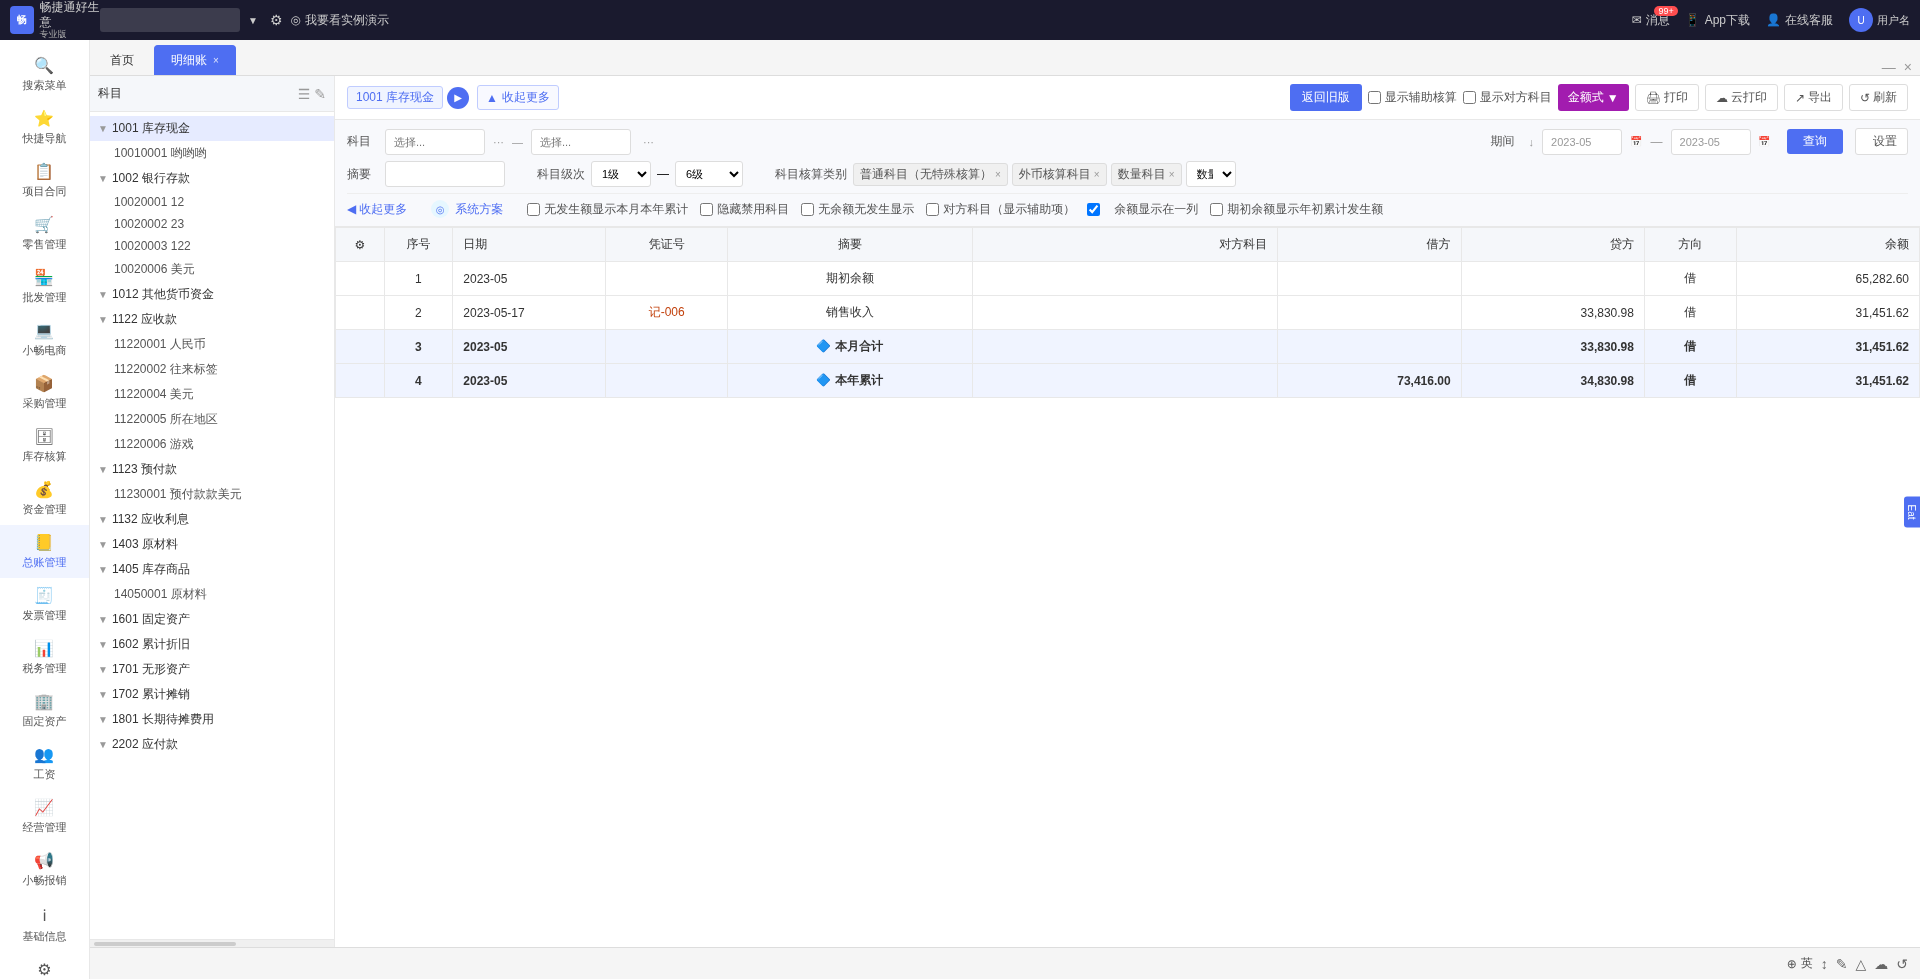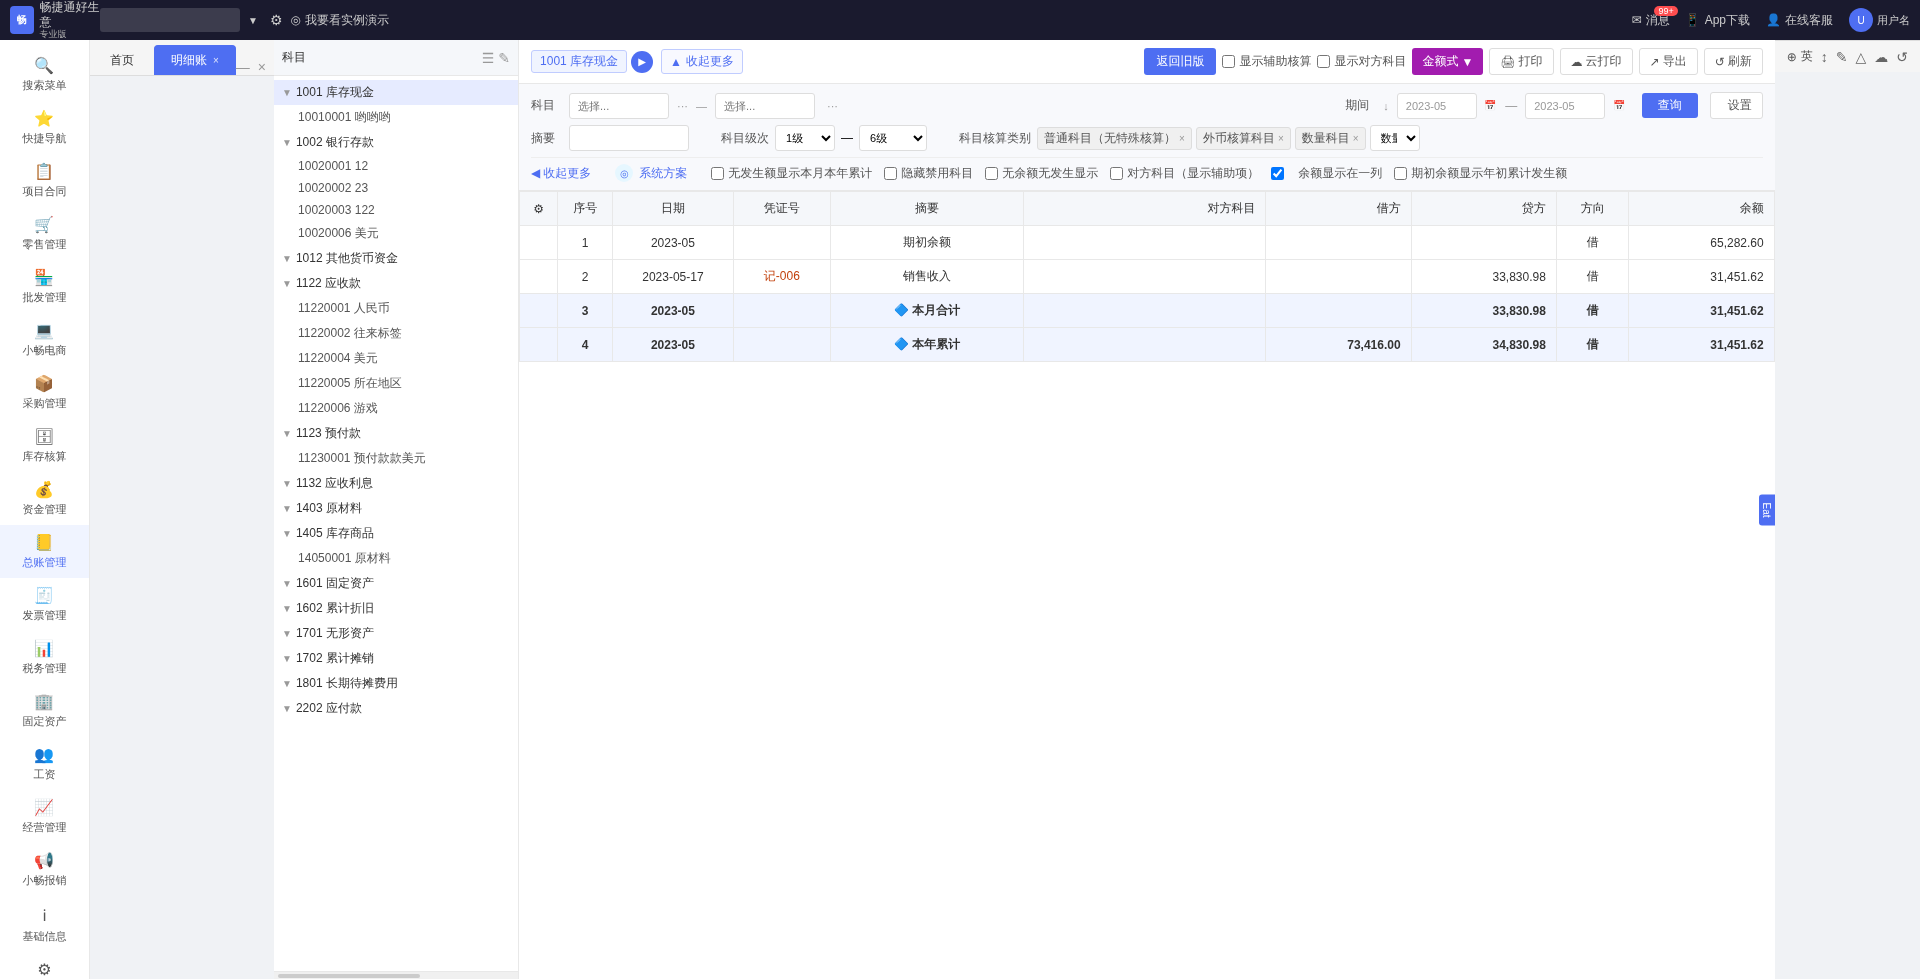--- a/index.html
+++ b/index.html
@@ -24,21 +24,21 @@
     .main-layout { display: flex; flex: 1; overflow: hidden; }
 
     
     .sidebar { width: 90px; background: #fff; border-right: 1px solid #e8e8e8; display: flex; flex-direction: column; align-items: center; padding-top: 8px; flex-shrink: 0; }
     .sidebar-item { width: 100%; display: flex; flex-direction: column; align-items: center; padding: 8px 4px; cursor: pointer; color: #555; gap: 3px; }
     .sidebar-item.active { color: #4e6ef2; background: #f0f4ff; }
     .sidebar-item-icon { font-size: 16px; }
     .sidebar-item-label { font-size: 11px; text-align: center; }
 
     
-    .content-area { flex: 1; display: flex; flex-direction: row; overflow: hidden; }
+    .content-area { flex: 1; display: flex; flex-direction: column; overflow: hidden; }
 
     
     .tabbar { height: 36px; background: #f5f5f5; border-bottom: 1px solid #ddd; display: flex; align-items: flex-end; padding-left: 0; flex-shrink: 0; }
     .tab { height: 30px; padding: 0 16px; display: flex; align-items: center; gap: 6px; cursor: pointer; border: 1px solid #ddd; border-bottom: none; background: #fff; border-radius: 4px 4px 0 0; font-size: 12px; color: #555; margin-left: 4px; }
     .tab.active { background: #4e6ef2; color: #fff; border-color: #4e6ef2; }
     .tab-home { background: #f5f5f5; border: none; color: #333; }
     .tab-close { font-size: 10px; color: #999; cursor: pointer; }
     .tab.active .tab-close { color: rgba(255,255,255,0.8); }
 
     
@@ -88,21 +88,21 @@
     .filter-checkboxes { display: flex; align-items: center; gap: 12px; flex-wrap: wrap; }
     .filter-checkbox-item { display: flex; align-items: center; gap: 4px; font-size: 11px; color: #555; }
 
     
     .table-area { flex: 1; overflow: auto; padding: 0; }
     table { width: 100%; border-collapse: collapse; }
     thead th { background: #f5f7fa; border: 1px solid #e8e8e8; padding: 8px 10px; text-align: center; font-weight: 500; color: #333; font-size: 12px; white-space: nowrap; position: sticky; top: 0; z-index: 1; }
     tbody td { border: 1px solid #e8e8e8; padding: 8px 10px; font-size: 12px; color: #333; }
     tbody tr.summary { font-weight: bold; background: #f0f4ff; }
     .col-no { width: 40px; text-align: center; }
-    .col-date { width: 100px; text-align: center; }
+    .col-date { width: 100px; text-align: left; }
     .col-voucher { width: 80px; text-align: center; }
     .col-summary { width: 160px; text-align: center; }
     .col-contra { width: 200px; text-align: right; padding-left: 36px; }
     .col-debit { width: 120px; text-align: right; }
     .col-credit { width: 120px; text-align: right; }
     .col-dir { width: 60px; text-align: center; }
     .col-balance { width: 120px; text-align: right; }
     .settings-col { width: 30px; text-align: center; }
     .voucher-link { color: #c2410c; text-decoration: none; cursor: pointer; }
     .row-icon { color: #4e6ef2; font-size: 12px; }

